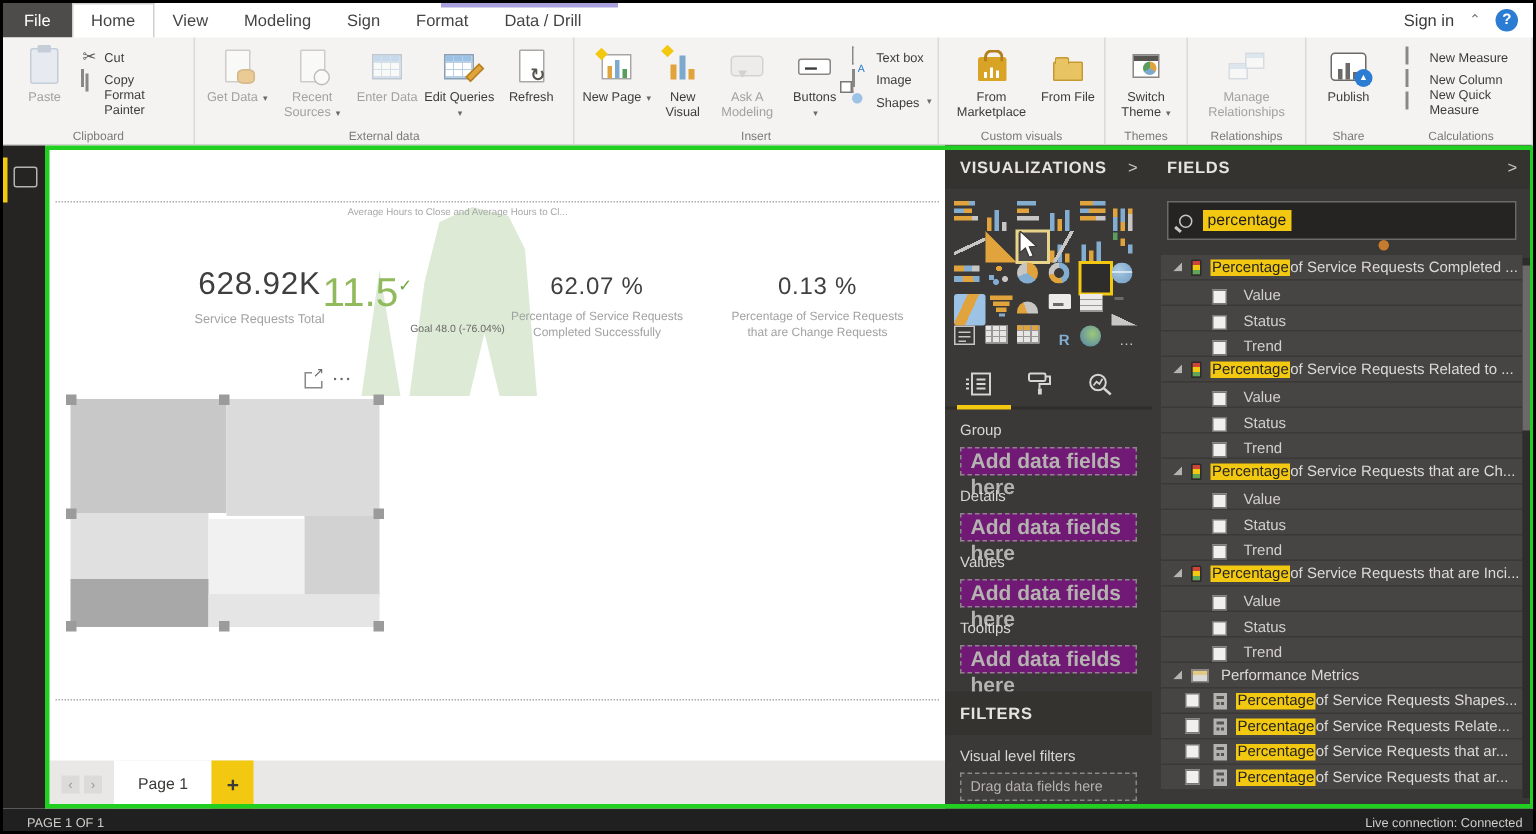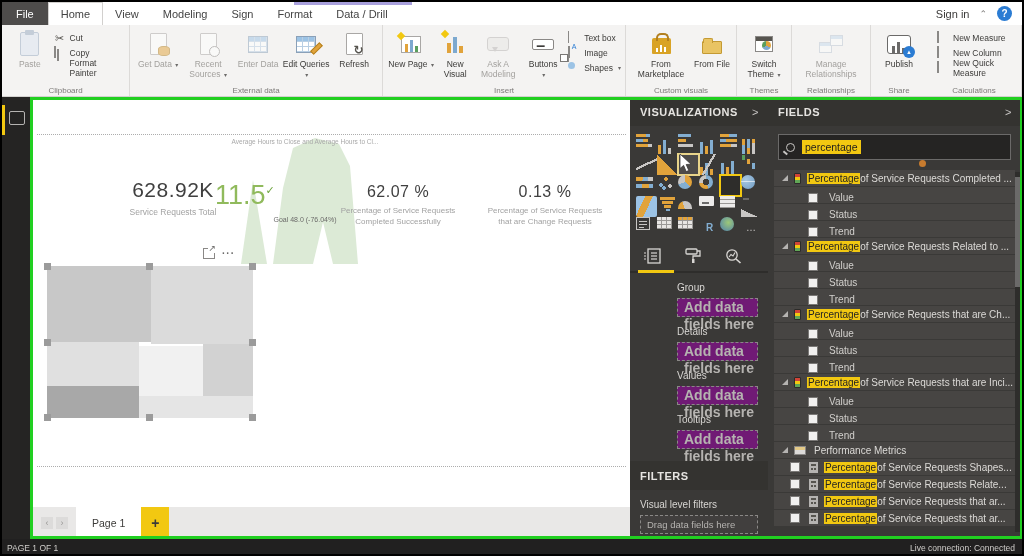--- a/index.html
+++ b/index.html
@@ -221,21 +221,21 @@
       repeating-linear-gradient(to right,transparent 0 4px,#9a9896 4px 5px),
       linear-gradient(#e1a33b 0 3px,transparent 3px),#e8e6e4; }
   .vR { color:#83aed1; font-weight:bold; font-size:13px !important; }
   .varc { width:14px !important; height:14px !important; border-radius:50%; background:radial-gradient(circle at 60% 40%,#9cc878,#4e7fae); }
   .vmore { color:#c8c6c4; font-size:12px !important; letter-spacing:1px; }
 
   .ptabs { display:flex; align-items:center; gap:24px; padding:6px 0 5px 14px; border-bottom:2px solid #2e2d2b; position:relative; }
   .ptab { cursor:pointer; height:20px; display:flex; align-items:center; }
   .ptabs .active-bar { position:absolute; left:8px; bottom:-2px; width:36px; height:3px; background:#f2c811; }
 
-  .well { padding:0 10px;margin-left:37px; }
+  .well { padding:0 10px; }
   .well-label { font-size:10px; color:#d8d6d3; margin:9px 0 5px; }
   .well-box { height:19px; border:1px dashed #8a8886; background:#701a75; font-size:14px; color:#b5b3b0; line-height:17px; padding-left:6px; cursor:pointer;font-weight:bold; }
   .filters-head { margin-top:12px; }
   .filter-label { font-size:10px; color:#d8d6d3; padding:9px 10px 5px; }
   .filter-box { margin:0 10px; height:19px; border:1px dashed #8a8886; background:#413f3e; font-size:9.5px; color:#b5b3b0; line-height:17px; padding-left:6px; cursor:pointer; }
   .filter-label.clip { padding-bottom:0; }
 
   
   .searchbox { margin:8px 10px 10px; height:26px; background:#252423; border:1px solid #6b6a69; display:flex; align-items:center; padding:0 7px; gap:7px; }
   .lens { width:9px; height:9px; border:1.5px solid #c8c6c4; border-radius:50%; position:relative; flex:none; }
@@ -259,21 +259,21 @@
       linear-gradient(#56544f,#56544f) 2px 2px/5px 2px no-repeat,
       linear-gradient(#56544f,#56544f) 2px 6px/2px 2px no-repeat,
       linear-gradient(#56544f,#56544f) 5px 6px/2px 2px no-repeat,#b5b3b1; margin-right:6px; flex:none; }
   .trow.measure .m-ic { display:block; }
   .hl { background:#f2c811; color:#252423; padding:0 1px; }
   .fscroll { position:absolute; right:1px; top:75px; width:5px; height:360px; background:#2e2d2b; }
   .fscroll .thumb { position:absolute; top:5px; width:5px; height:110px; background:#6b6a69; }
 
   
   .statusbar { position:absolute; left:0; right:0; top:537px; height:17px; background:#212020; color:#d0cecb; font-size:8.5px; display:flex; align-items:center; }
-  .statusbar .sleft { padding-left:5px; }
+  .statusbar .sleft { padding-left:16px; }
   .statusbar .sright { position:absolute; right:7px; }
 
   .cursor-svg { position:absolute; left:677px; top:152px; z-index:70; pointer-events:none; }
 </style>
 </head>
 <body>
 
 <div class="app">
 
   <div class="tabbar">

